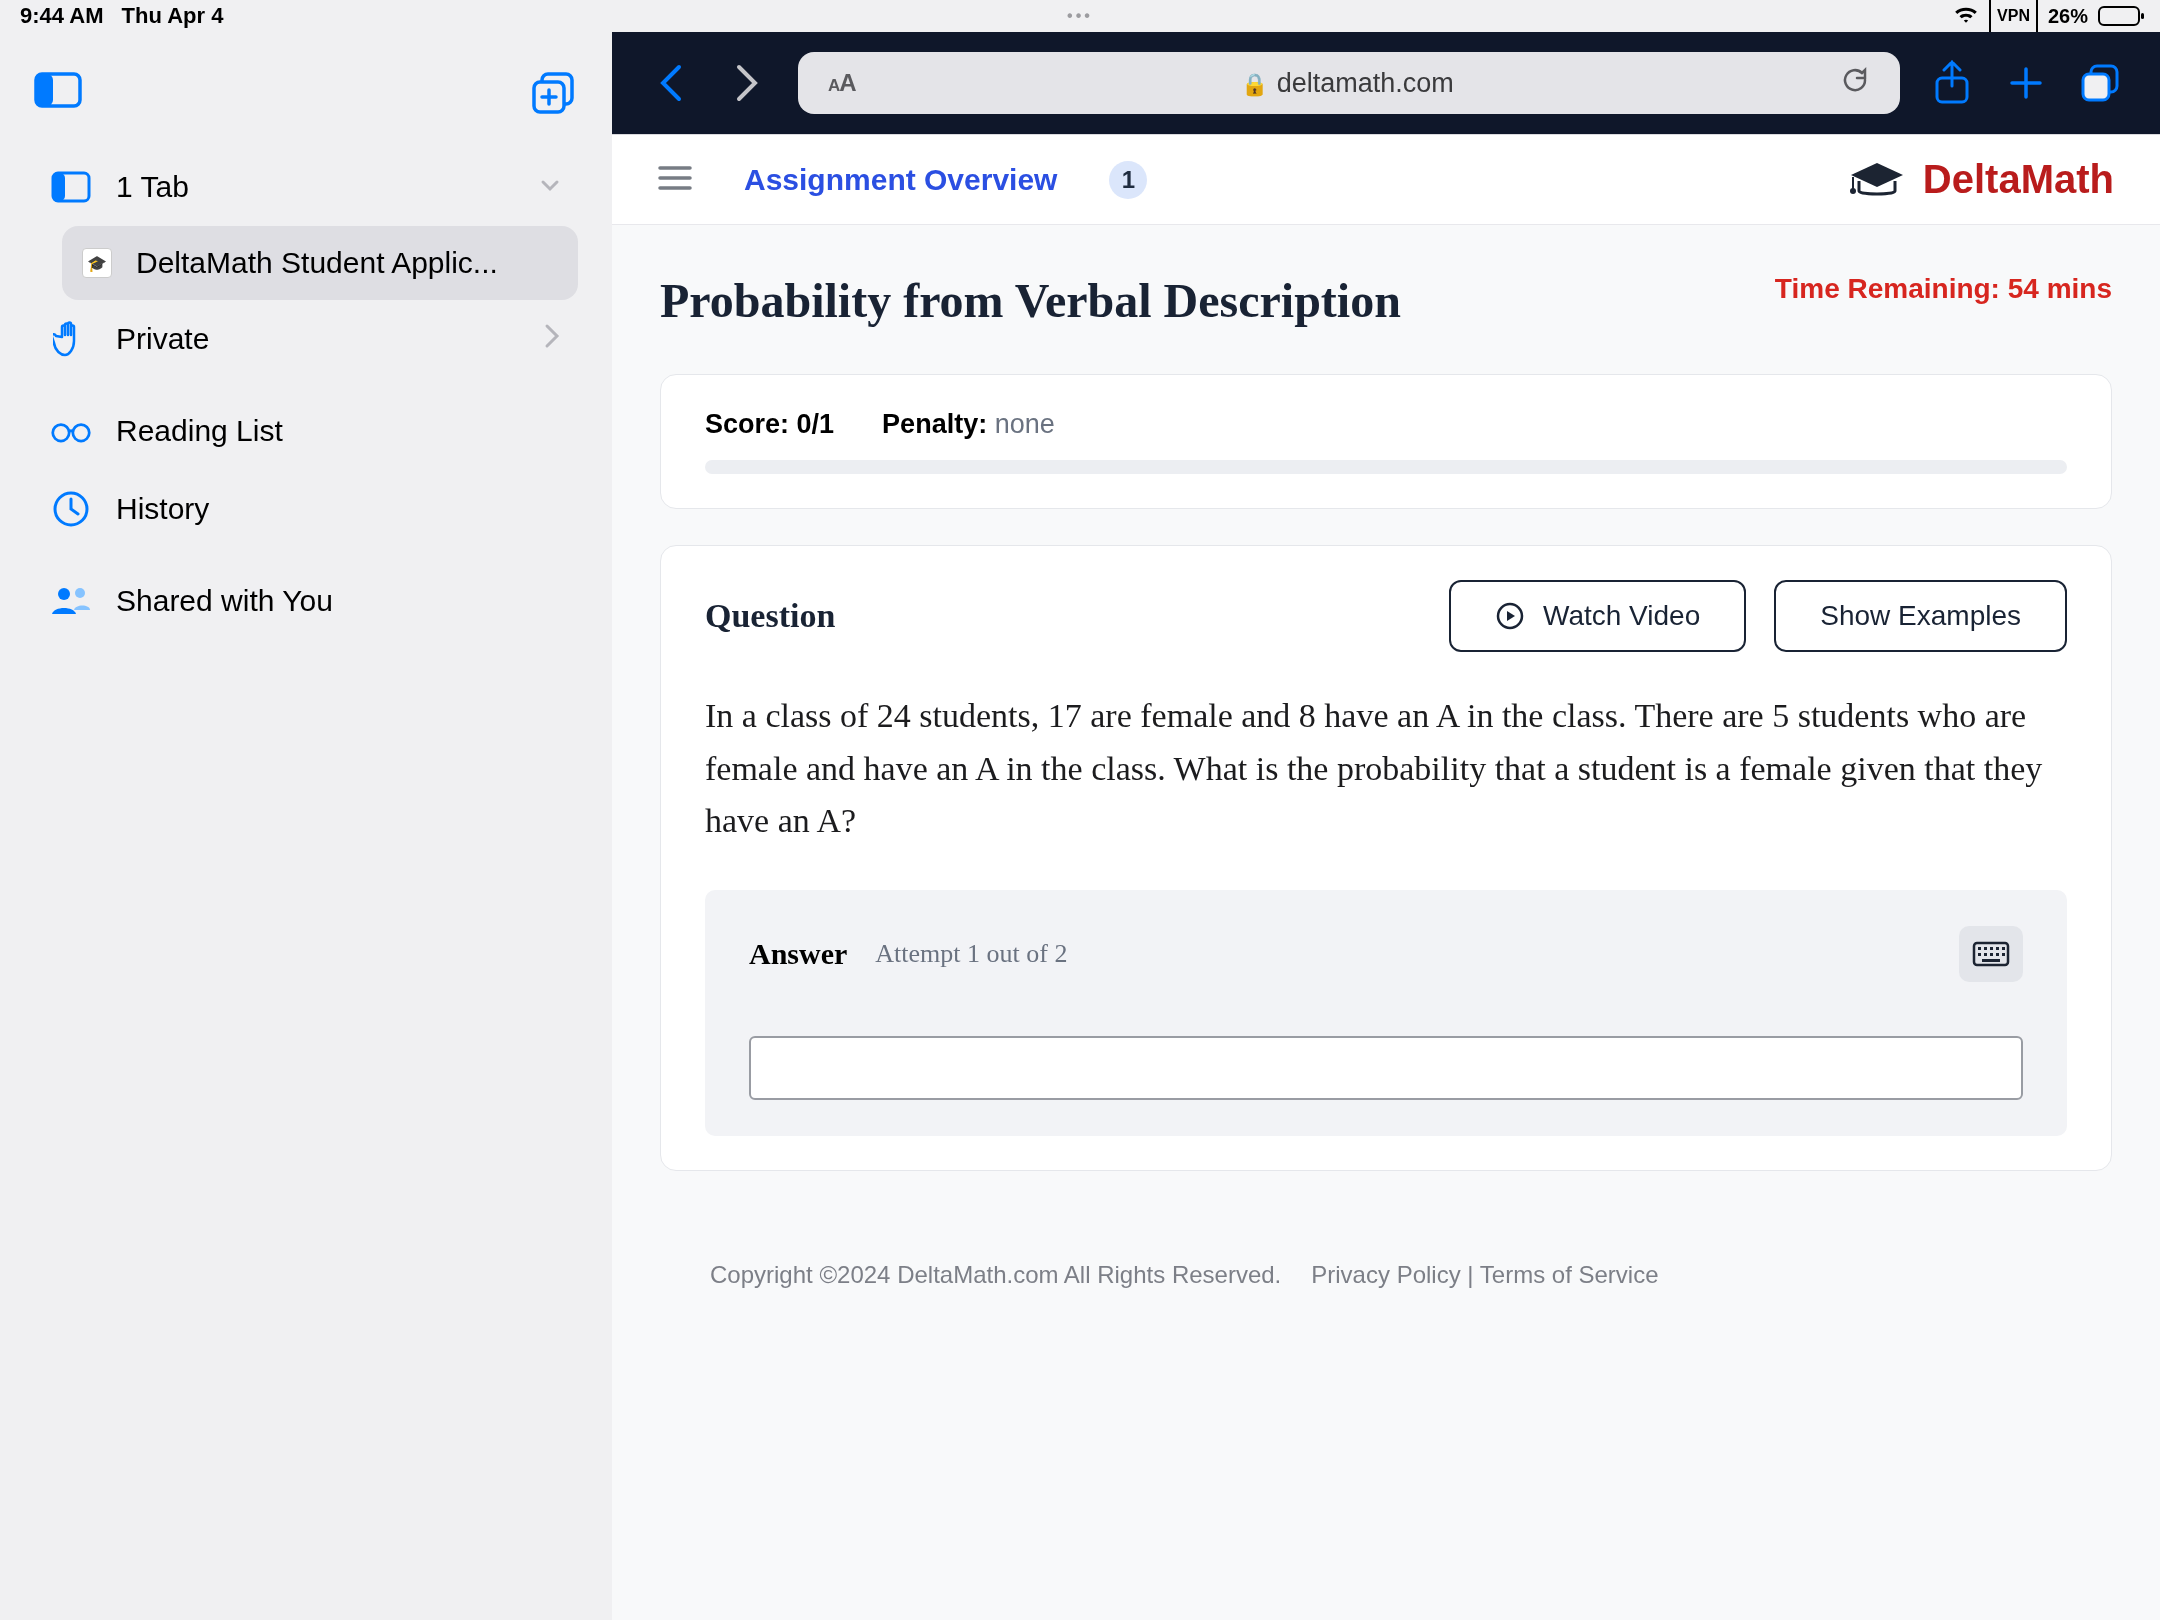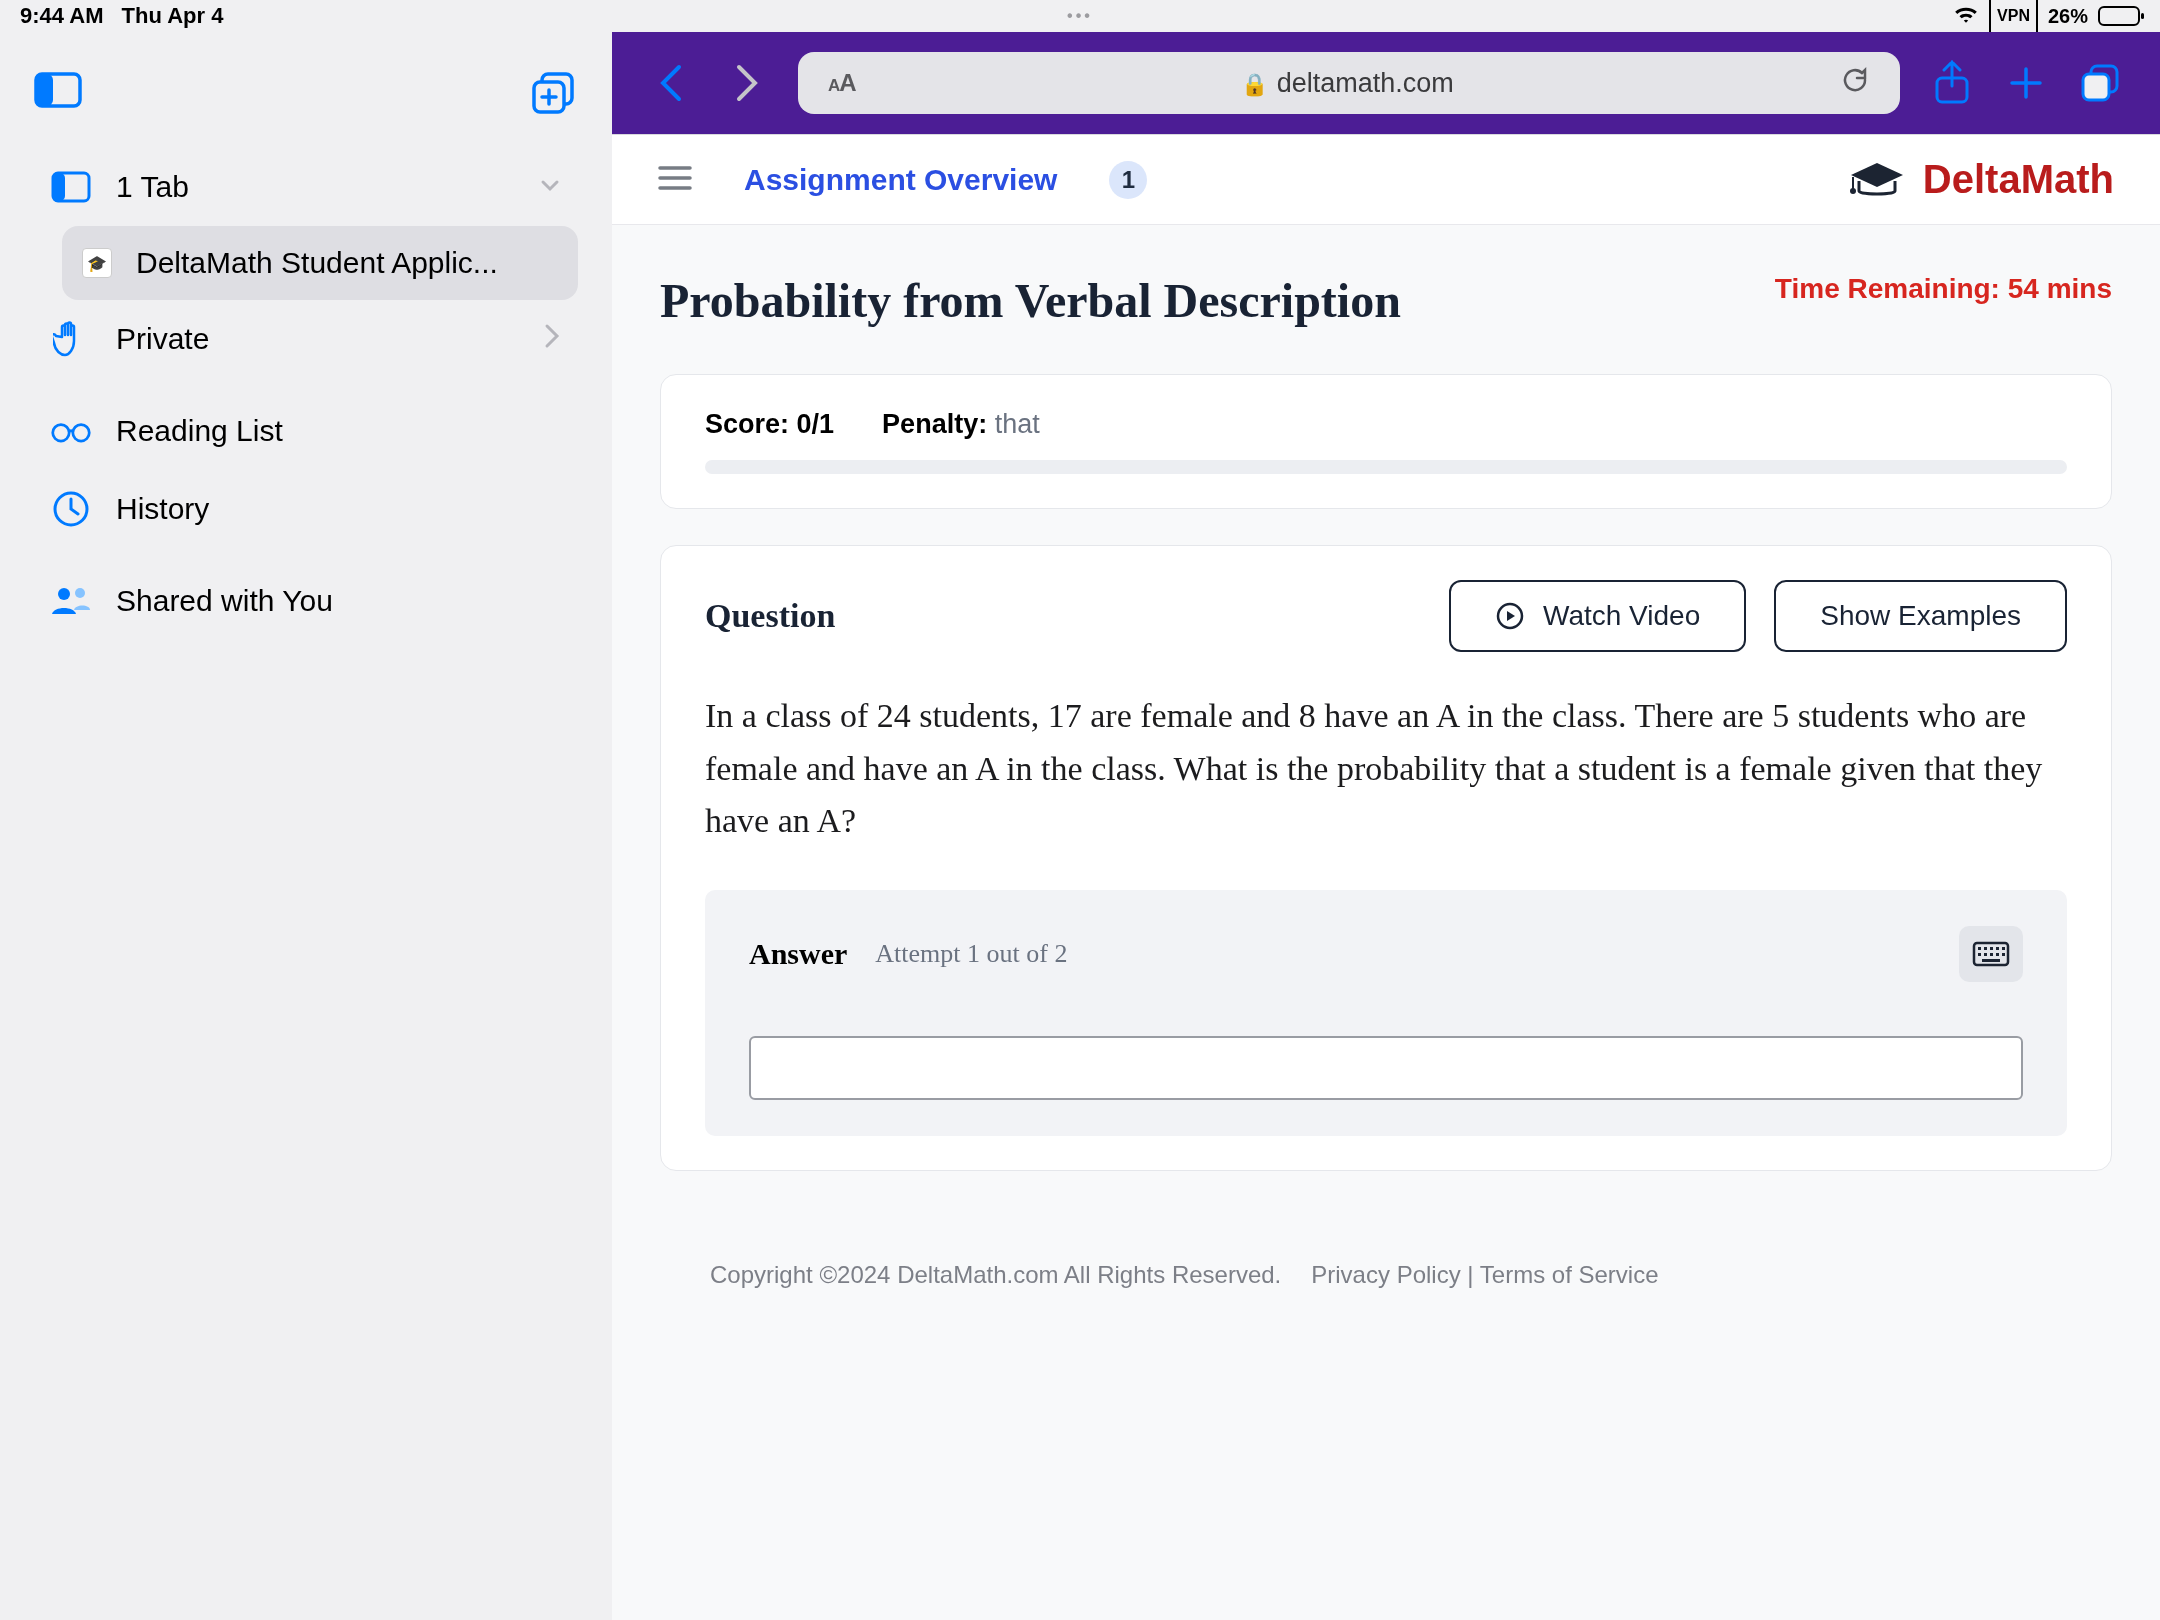--- a/index.html
+++ b/index.html
@@ -80,21 +80,21 @@
   .chev { color: #b5b5bb; }
   .sb-icon { width: 42px; height: 42px; display:flex; align-items:center; justify-content:center; color:#007aff; }
   .sb-favicon { width:30px; height:30px; background:#fff; border:1px solid #ccc; border-radius:4px; display:flex; align-items:center; justify-content:center; font-size:16px;}
   .sb-hand { color:#007aff; }
   .sb-group { margin-top: 14px; }
 
   
   .url-row {
     display: flex; align-items: center; gap: 30px;
     padding: 20px 38px; border-bottom: 1px solid #d9d9dd;
-    background: #4c1d95;
+    background: #0f172a;
   }
   .nav-btn { width: 44px; height: 44px; display:flex; align-items:center; justify-content:center; }
   .nav-back { color:#007aff; } .nav-fwd { color:#c5c5c9; }
   .url-field {
     flex: 1; background: #e4e4e8; border-radius: 16px; height: 62px;
     display: flex; align-items: center; padding: 0 30px; gap: 16px;
     color: #3a3a3c; font-size: 27px;
   }
   .url-field .aa { font-weight: 700; color:#5a5a5e; font-size:24px; letter-spacing:-1px;}
   .url-field .domain { flex:1; text-align:center; font-weight: 500; }
@@ -345,21 +345,21 @@
 
     <div class="dm-body">
       <div class="title-row">
         <div class="page-title">Probability from Verbal Description</div>
         <div class="time-remain">Time Remaining: 54 mins</div>
       </div>
 
       <div class="card">
         <div class="score-row">
           <span><b>Score:</b> <b>0/1</b></span>
-          <span><b>Penalty:</b> <span class="light">that</span></span>
+          <span><b>Penalty:</b> <span class="light">none</span></span>
         </div>
         <div class="progress"></div>
       </div>
 
       <div class="card">
         <div class="q-head">
           <div class="q-title">Question</div>
           <div class="q-actions">
             <button class="outline-btn">
               <svg width="30" height="30" viewBox="0 0 30 30">

